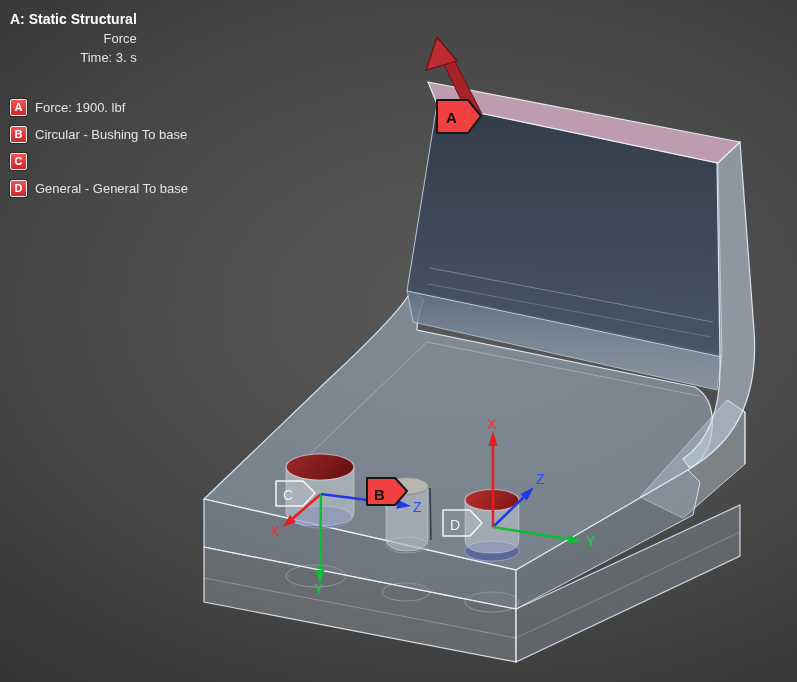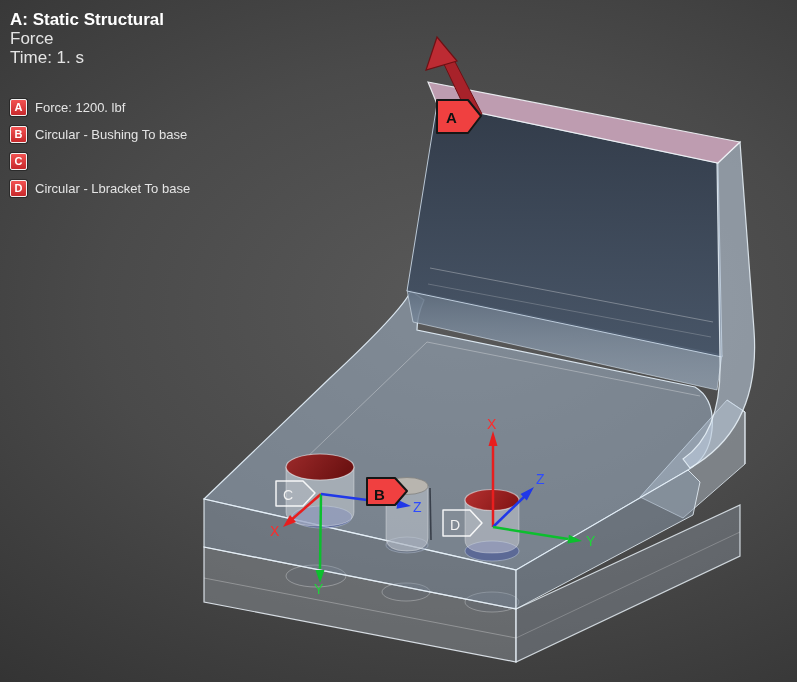--- a/index.html
+++ b/index.html
@@ -3,22 +3,22 @@
 <meta charset="utf-8">
 <style>
   html,body{margin:0;padding:0;}
   body{width:797px;height:682px;overflow:hidden;font-family:"Liberation Sans",sans-serif;}
   .viewport{
     position:relative;width:797px;height:682px;
     background:radial-gradient(ellipse 120% 95% at 58% 45%, #595959 0%, #4a4a4a 38%, #343434 75%, #242424 100%);
   }
   .scene{position:absolute;left:0;top:0;}
   .hud{position:absolute;left:10px;top:10px;color:#e8e8e8;}
-  .hud .title{font-size:17px;font-weight:bold;color:#ffffff;line-height:19px;}
-  .hud .line{font-size:17px;line-height:19px;color:#e4e4e4;}
+  .hud .title{font-size:14px;font-weight:bold;color:#ffffff;line-height:19px;}
+  .hud .line{font-size:13px;line-height:19px;color:#e4e4e4;text-align:right;}
   .legend{position:absolute;left:10px;top:99px;}
   .legend-row{display:flex;align-items:center;margin-bottom:11px;height:16px;}
   .badge{
     width:15px;height:15px;border-radius:2px;margin-right:8px;
     background:linear-gradient(#f25252,#c7292c);
     border:1px solid #f2f2f2;box-shadow:0 0 0 1px rgba(0,0,0,0.35);
     color:#ffffff;font-size:11px;font-weight:bold;line-height:15px;text-align:center;
     flex:0 0 auto;
   }
   .legend-label{font-size:13px;color:#e4e4e4;white-space:nowrap;}
@@ -157,34 +157,34 @@
       <path d="M582,541 L567.5,543.6 L568.9,534.7 Z" fill="#0cbf2e"></path>
       <text x="487" y="429" class="axis-label-x">X</text>
       <text x="586" y="546" class="axis-label-y">Y</text>
       <text x="536" y="484" class="axis-label-z">Z</text>
     </g>
   </svg>
 
   <div class="hud">
     <div class="title">A: Static Structural</div>
     <div class="line">Force</div>
-    <div class="line">Time: 1. s</div>
+    <div class="line">Time: 3. s</div>
   </div>
 
   <div class="legend">
     <div class="legend-row">
       <div class="badge">A</div>
-      <div class="legend-label">Force: 1200. lbf</div>
+      <div class="legend-label">Force: 1900. lbf</div>
     </div>
     <div class="legend-row">
       <div class="badge">B</div>
       <div class="legend-label">Circular - Bushing To base</div>
     </div>
     <div class="legend-row">
       <div class="badge">C</div>
     </div>
     <div class="legend-row">
       <div class="badge">D</div>
-      <div class="legend-label">Circular - Lbracket To base</div>
+      <div class="legend-label">General - General To base</div>
     </div>
   </div>
 
 </div>
 
 </body></html>

